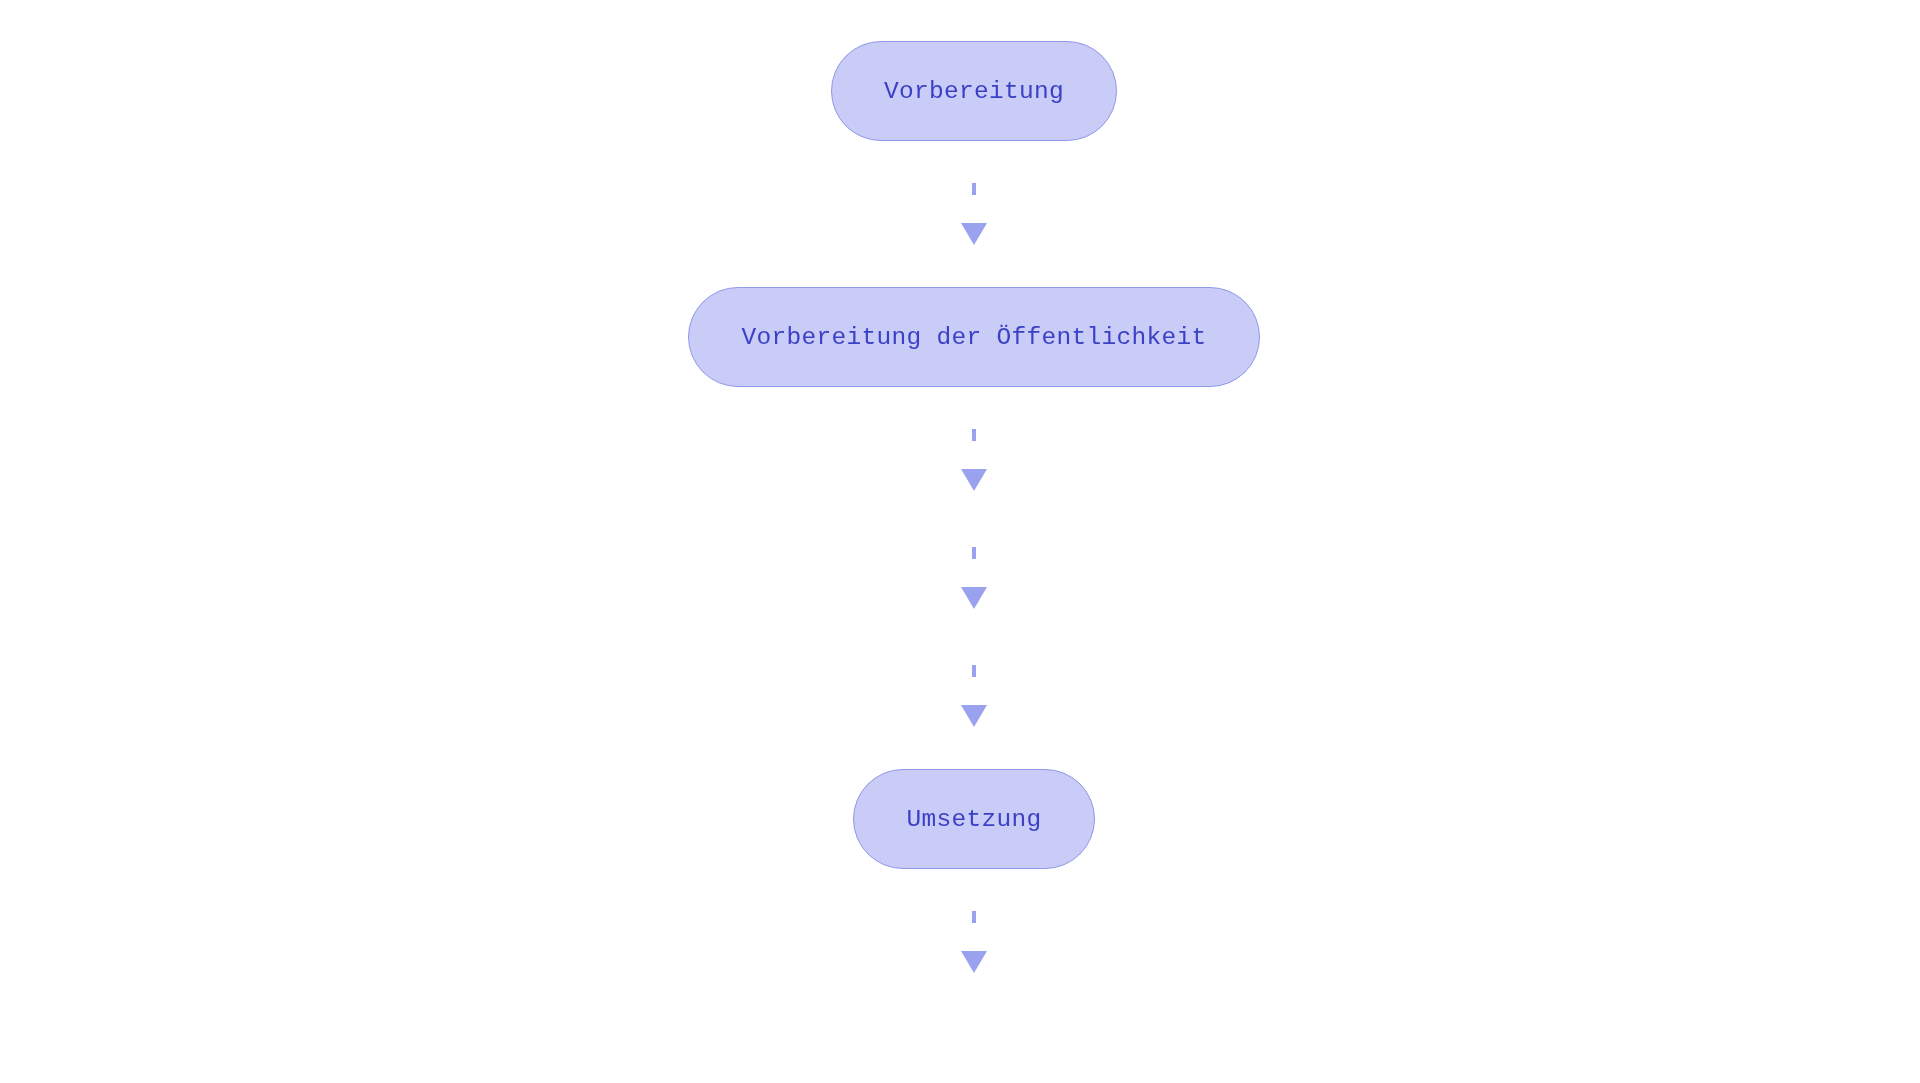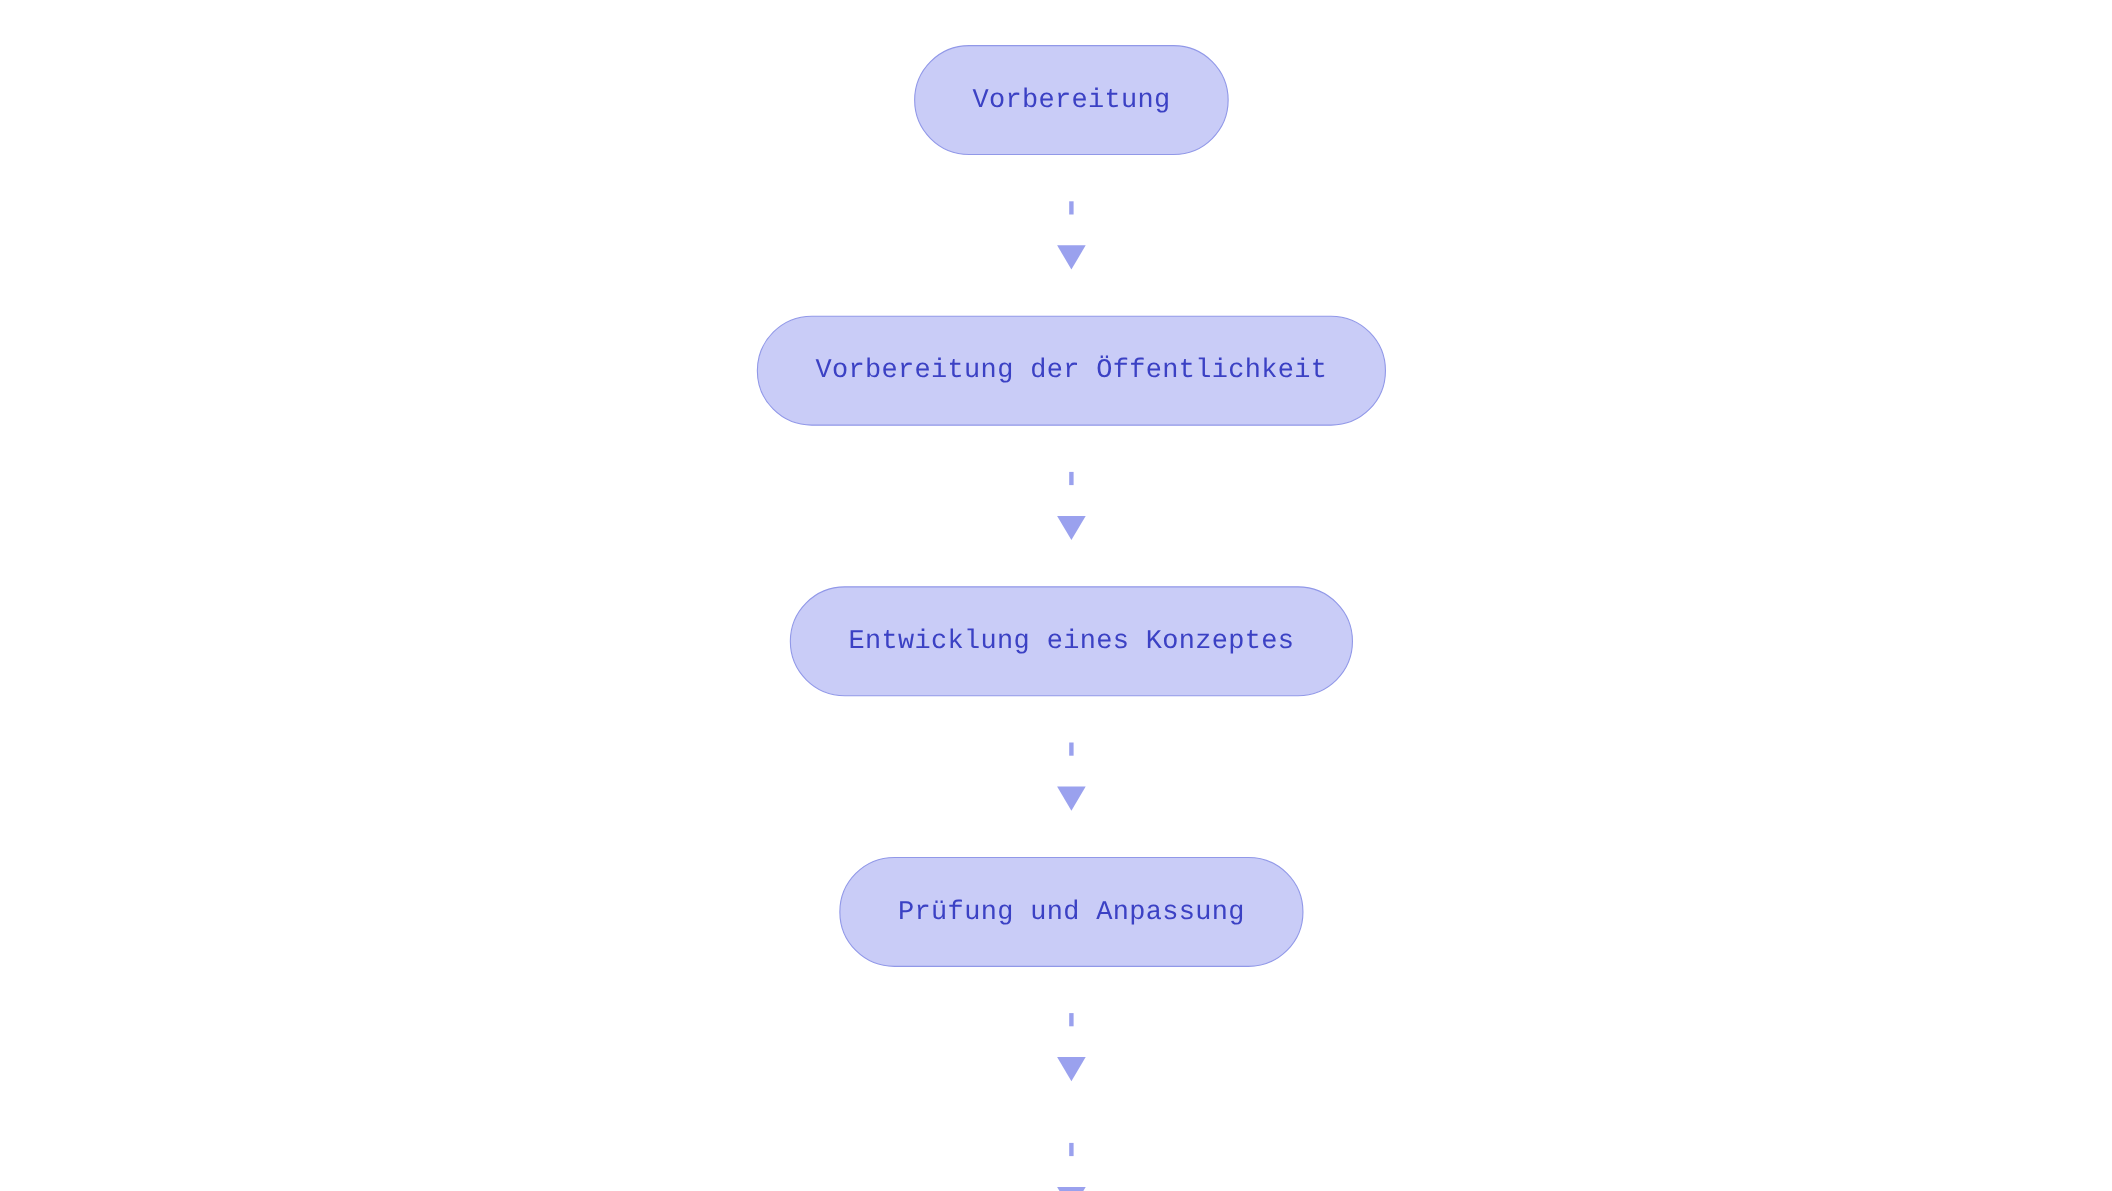--- a/index.html
+++ b/index.html
@@ -76,38 +76,35 @@
 
   <div class="flow-node">
     <span>Vorbereitung der Öffentlichkeit</span>
   </div>
 
   <div class="flow-arrow">
     <div class="arrow-shaft"></div>
     <div class="arrow-head"></div>
   </div>
 
-  <div class="flow-node">
-    <span>Entwicklung eines Konzeptes</span>
-  </div>
-
-  <div class="flow-arrow">
-    <div class="arrow-shaft"></div>
-    <div class="arrow-head"></div>
-  </div>
-
-  <div class="flow-node">
-    <span>Prüfung und Anpassung</span>
-  </div>
 
   <div class="flow-arrow">
     <div class="arrow-shaft"></div>
     <div class="arrow-head"></div>
   </div>
 
 
   <div class="flow-arrow">
     <div class="arrow-shaft"></div>
     <div class="arrow-head"></div>
   </div>
 
+  <div class="flow-node">
+    <span>Umsetzung</span>
+  </div>
+
+  <div class="flow-arrow">
+    <div class="arrow-shaft"></div>
+    <div class="arrow-head"></div>
+  </div>
+
 
 </div>
 
 </body></html>

